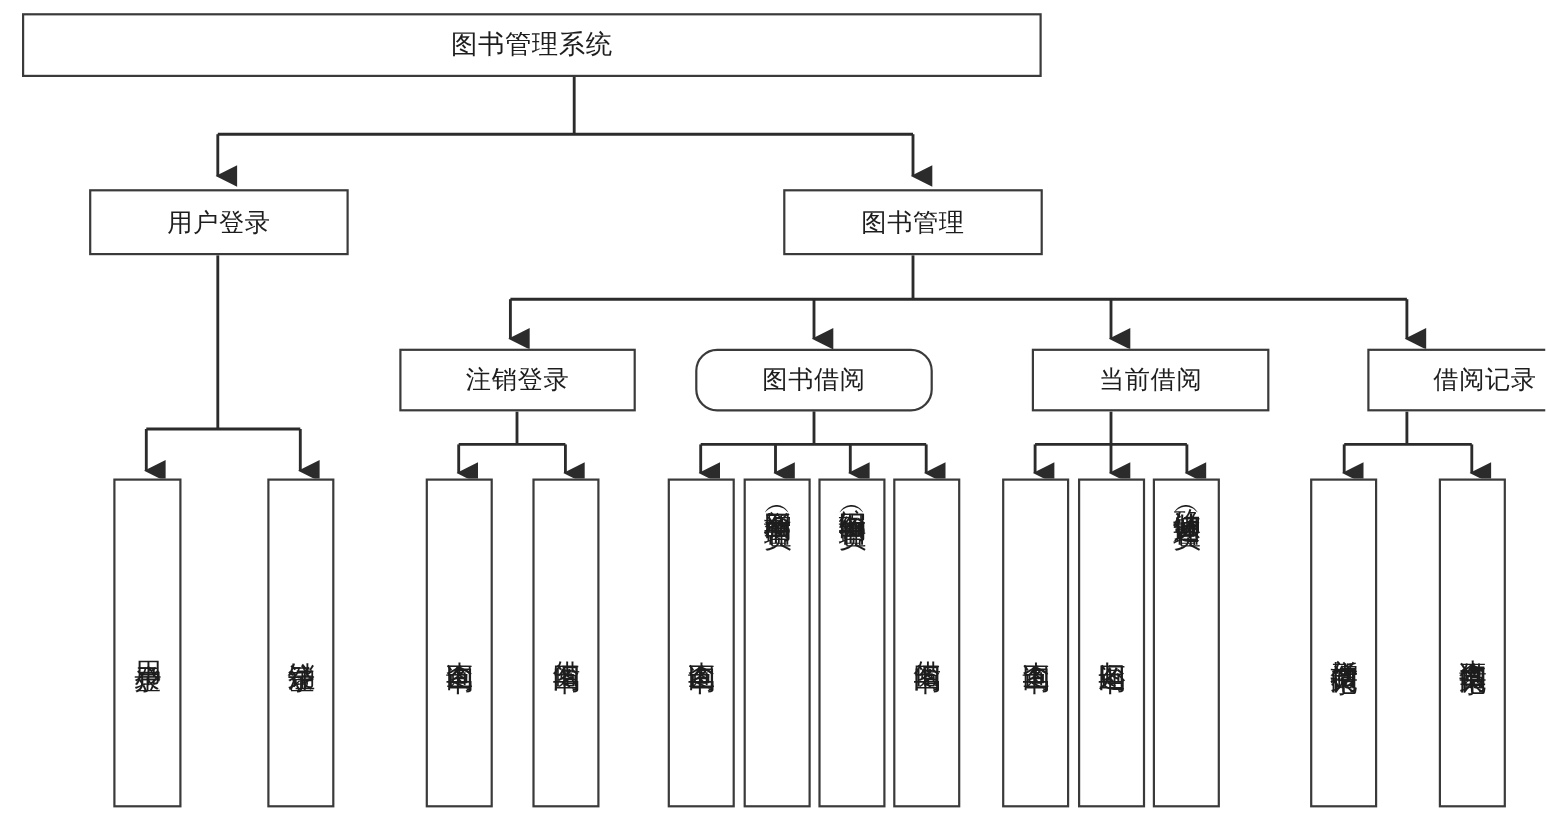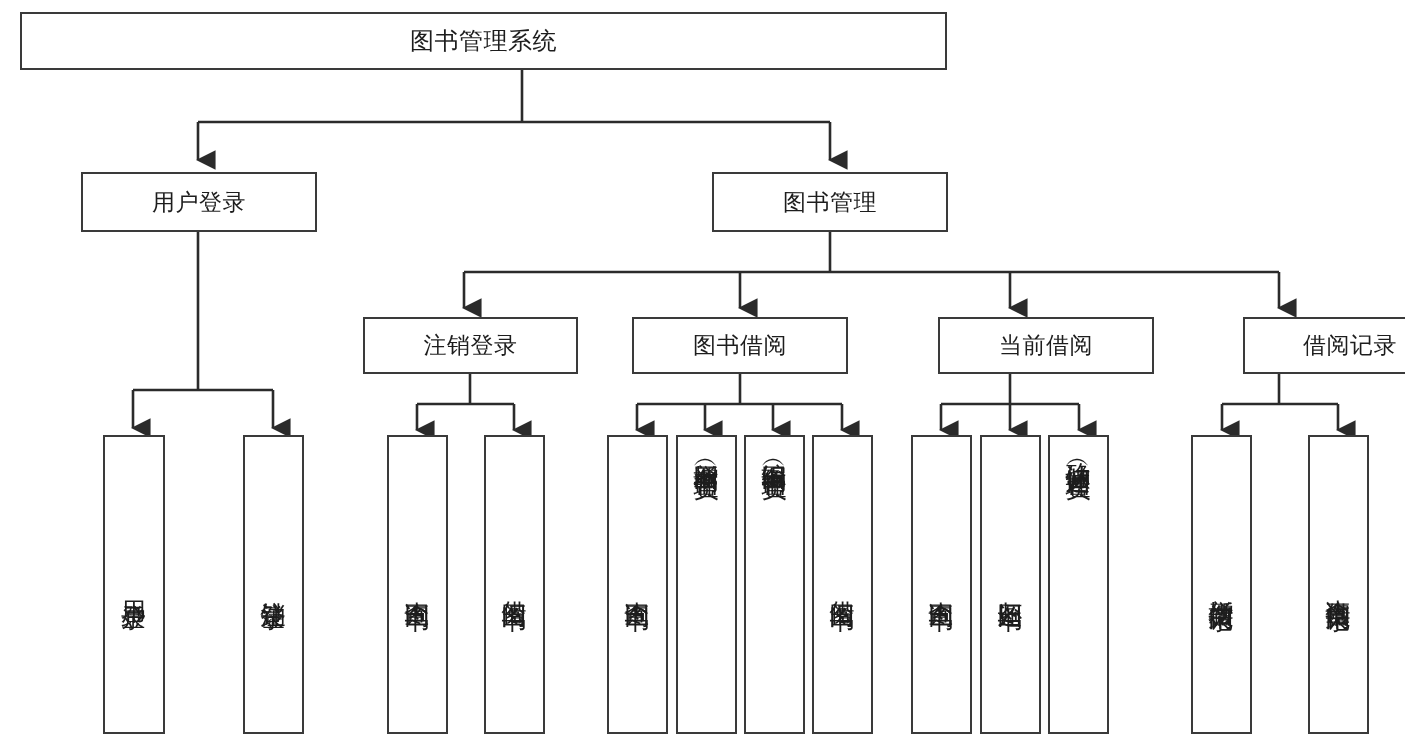--- a/index.html
+++ b/index.html
@@ -142,21 +142,21 @@
   <div class="node horiz" style="left:81px; top:172px; width:236px; height:60px;">
     <span class="label">用户登录</span>
   </div>
   <div class="node horiz" style="left:712px; top:172px; width:236px; height:60px;">
     <span class="label">图书管理</span>
   </div>
 
   <div class="node horiz" style="left:363px; top:317px; width:215px; height:57px;">
     <span class="label">注销登录</span>
   </div>
-  <div class="node horiz" style="left:632px; top:317px; width:216px; height:57px;">
+  <div class="node horiz" style="left:632px; top:317px; width:216px; height:57px;border-radius:20px;">
     <span class="label">图书借阅</span>
   </div>
   <div class="node horiz" style="left:902px; top:317px; width:216px; height:57px;margin-left:36px;">
     <span class="label">当前借阅</span>
   </div>
   <div class="node horiz" style="left:1208px; top:317px; width:214px; height:57px;margin-left:35px;">
     <span class="label">借阅记录</span>
   </div>
 
   <div class="node vert centered" style="left:103px; top:435px; width:62px; height:299px;">

